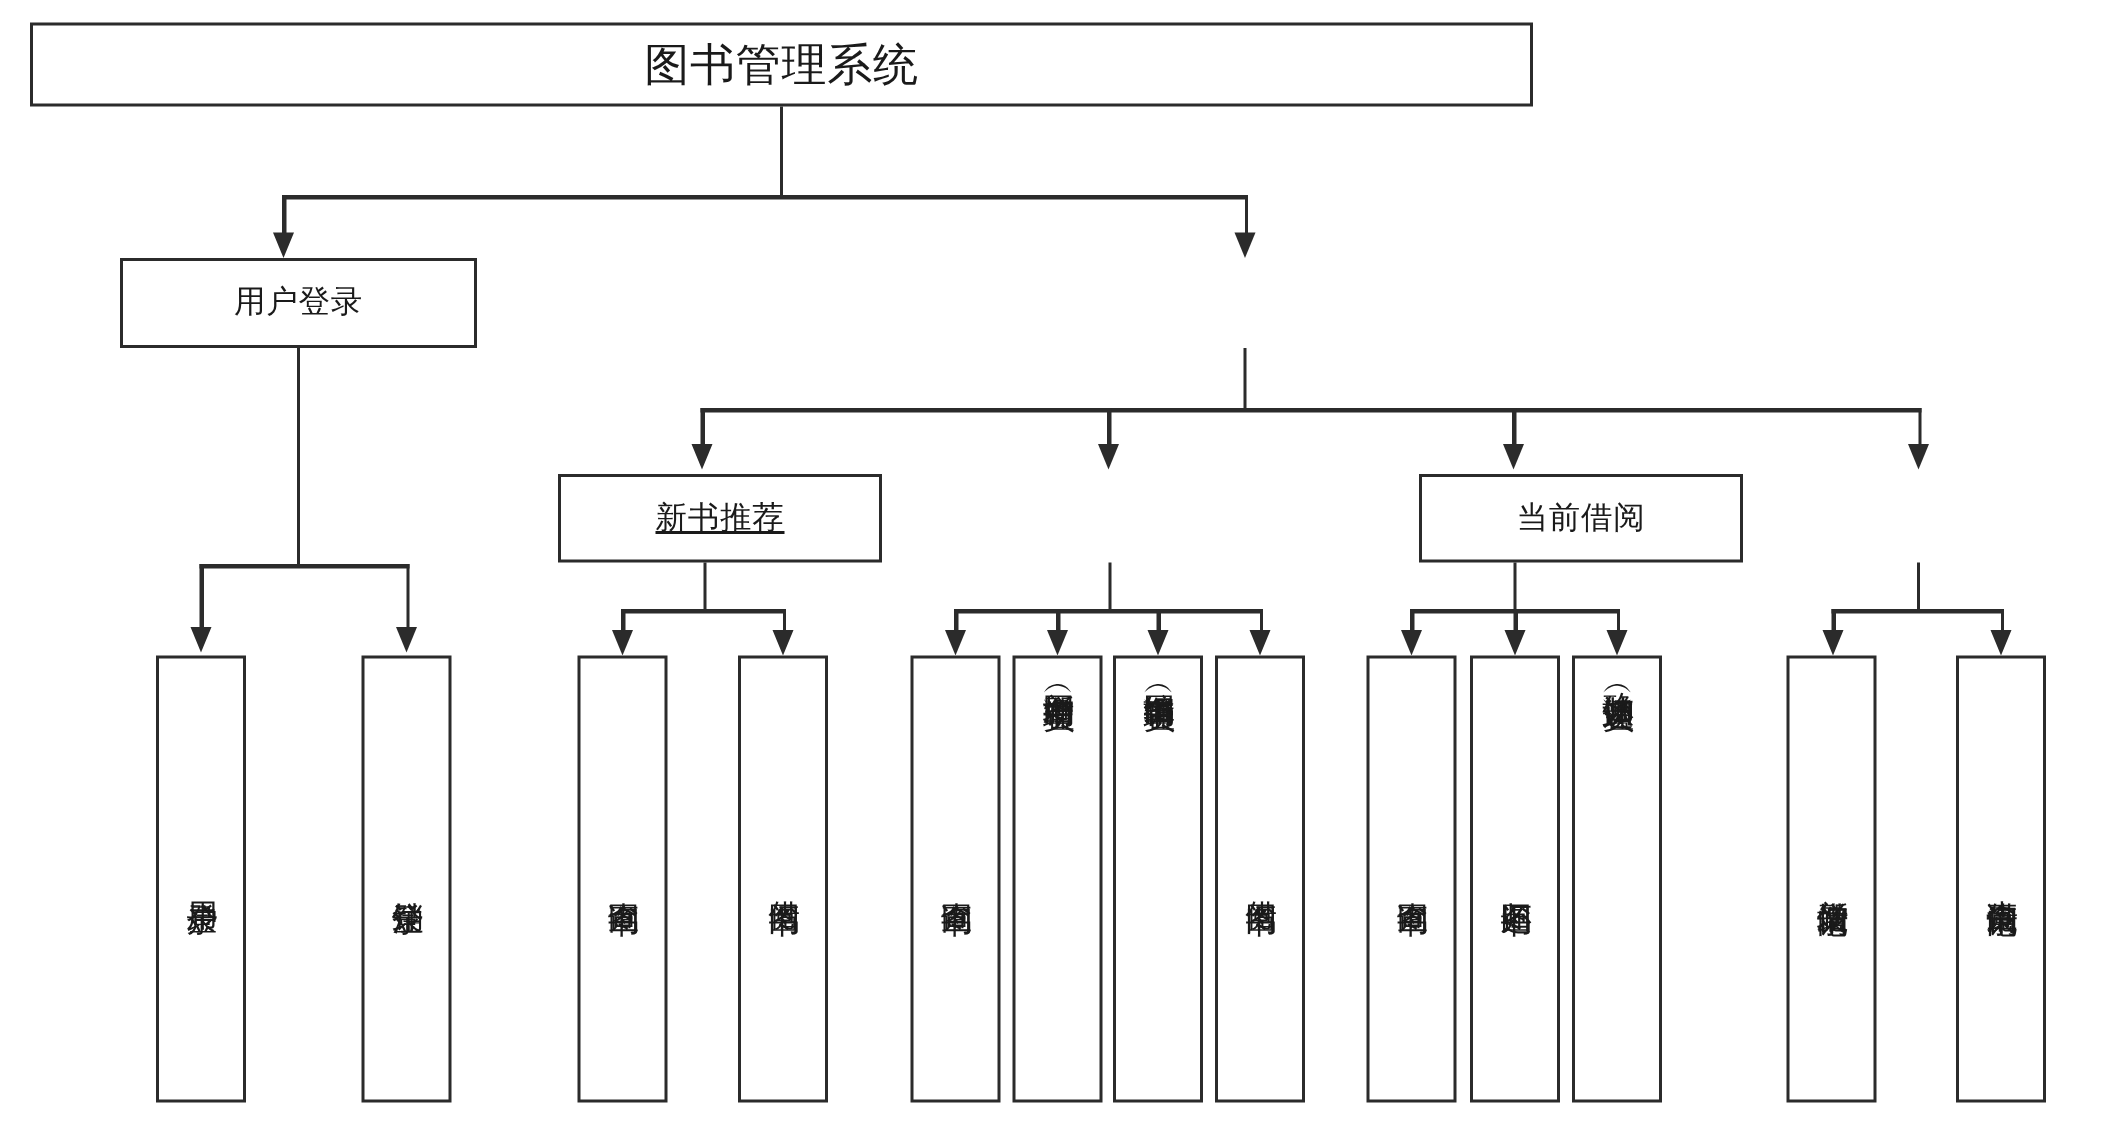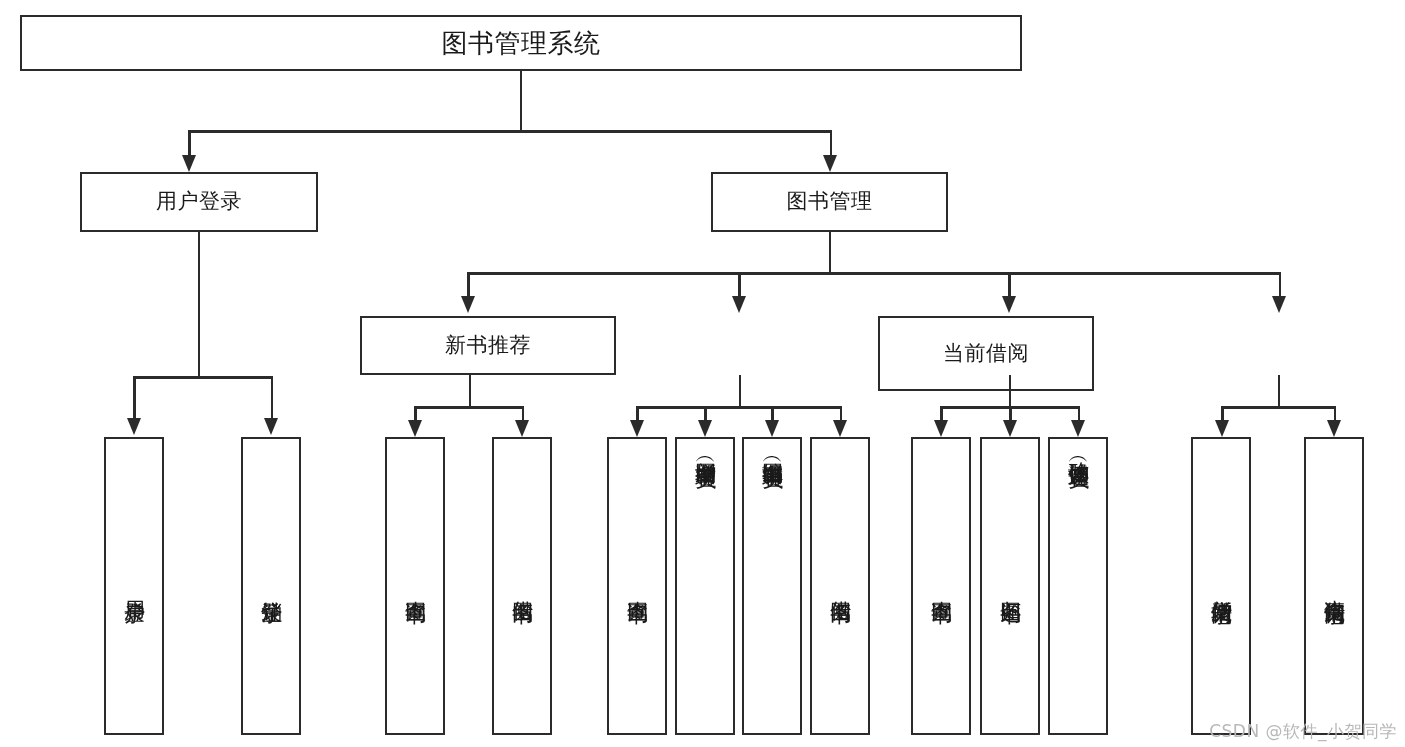--- a/index.html
+++ b/index.html
@@ -26,21 +26,21 @@
     align-items: center;
     justify-content: center;
     color: #1a1a1a;
   }
   .node.h {
     font-size: 21px;
     letter-spacing: 0.5px;
     line-height: 1.1;
   }
   .node.root {
-    font-size: 26px;
+    font-size: 30px;
   }
   .node.v {
     font-size: 21px;
     letter-spacing: 1px;
     line-height: 1.12;
     padding: 6px 0;
     align-items: flex-start;
   }
   .node.v .vtext {
     writing-mode: vertical-rl;
@@ -90,47 +90,44 @@
   <div class="edge horz" style="left:188px; top:130px; width:644px;"></div>
 
   <div class="edge vert" style="left:188px; top:130px; height:28px;"></div>
   <div class="arrow" style="left:181.7px; top:155px;"></div>
 
   <div class="edge vert" style="left:829.5px; top:130px; height:28px;"></div>
   <div class="arrow" style="left:823.2px; top:155px;"></div>
 
   <div class="node h" style="left:80px; top:172px; width:238px; height:60px;">
     <span>用户登录</span>
-  </div>
-  <div class="node h" style="left:711px; top:172px; width:237px; height:60px;">
-    <span>图书管理</span>
   </div>
 
   <div class="edge vert" style="left:197.7px; top:232px; height:146px;"></div>
   <div class="edge horz" style="left:133px; top:376px; width:140px;"></div>
   <div class="edge vert" style="left:133px; top:376px; height:44px;"></div>
   <div class="arrow" style="left:126.7px; top:418px;"></div>
   <div class="edge vert" style="left:270.5px; top:376px; height:44px;"></div>
   <div class="arrow" style="left:264.2px; top:418px;"></div>
 
   <div class="edge vert" style="left:828.5px; top:232px; height:42px;"></div>
   <div class="edge horz" style="left:467px; top:272px; width:814px;"></div>
   <div class="edge vert" style="left:467px; top:272px; height:26px;"></div>
   <div class="arrow" style="left:460.7px; top:296px;"></div>
   <div class="edge vert" style="left:738px; top:272px; height:26px;"></div>
   <div class="arrow" style="left:731.7px; top:296px;"></div>
   <div class="edge vert" style="left:1008px; top:272px; height:26px;"></div>
   <div class="arrow" style="left:1001.7px; top:296px;"></div>
   <div class="edge vert" style="left:1278.5px; top:272px; height:26px;"></div>
   <div class="arrow" style="left:1272.2px; top:296px;"></div>
 
-  <div class="node h" style="left:360px; top:316px; width:256px; height:59px;">
+  <div class="node h" style="left:372px; top:316px; width:216px; height:59px;text-decoration:underline;">
     <span>新书推荐</span>
   </div>
-  <div class="node h" style="left:878px; top:316px; width:216px; height:75px;">
+  <div class="node h" style="left:946px; top:316px; width:216px; height:59px;">
     <span>当前借阅</span>
   </div>
 
   <div class="edge vert" style="left:468.7px; top:375px; height:33px;"></div>
   <div class="edge horz" style="left:414px; top:406px; width:110px;"></div>
   <div class="edge vert" style="left:414px; top:406px; height:16px;"></div>
   <div class="arrow" style="left:407.7px; top:420px;"></div>
   <div class="edge vert" style="left:521.5px; top:406px; height:16px;"></div>
   <div class="arrow" style="left:515.2px; top:420px;"></div>
 
@@ -198,15 +195,14 @@
     <span class="vtext">确认归还（管理员）</span>
   </div>
 
   <div class="node v mid" style="left:1191px; top:437px; width:60px; height:298px;">
     <span class="vtext">新增借阅记录</span>
   </div>
   <div class="node v mid" style="left:1304px; top:437px; width:60px; height:298px;">
     <span class="vtext">查询借阅记录</span>
   </div>
 
-  <div id="watermark">CSDN @软件_小贺同学</div>
 
 </div>
 
 </body></html>

